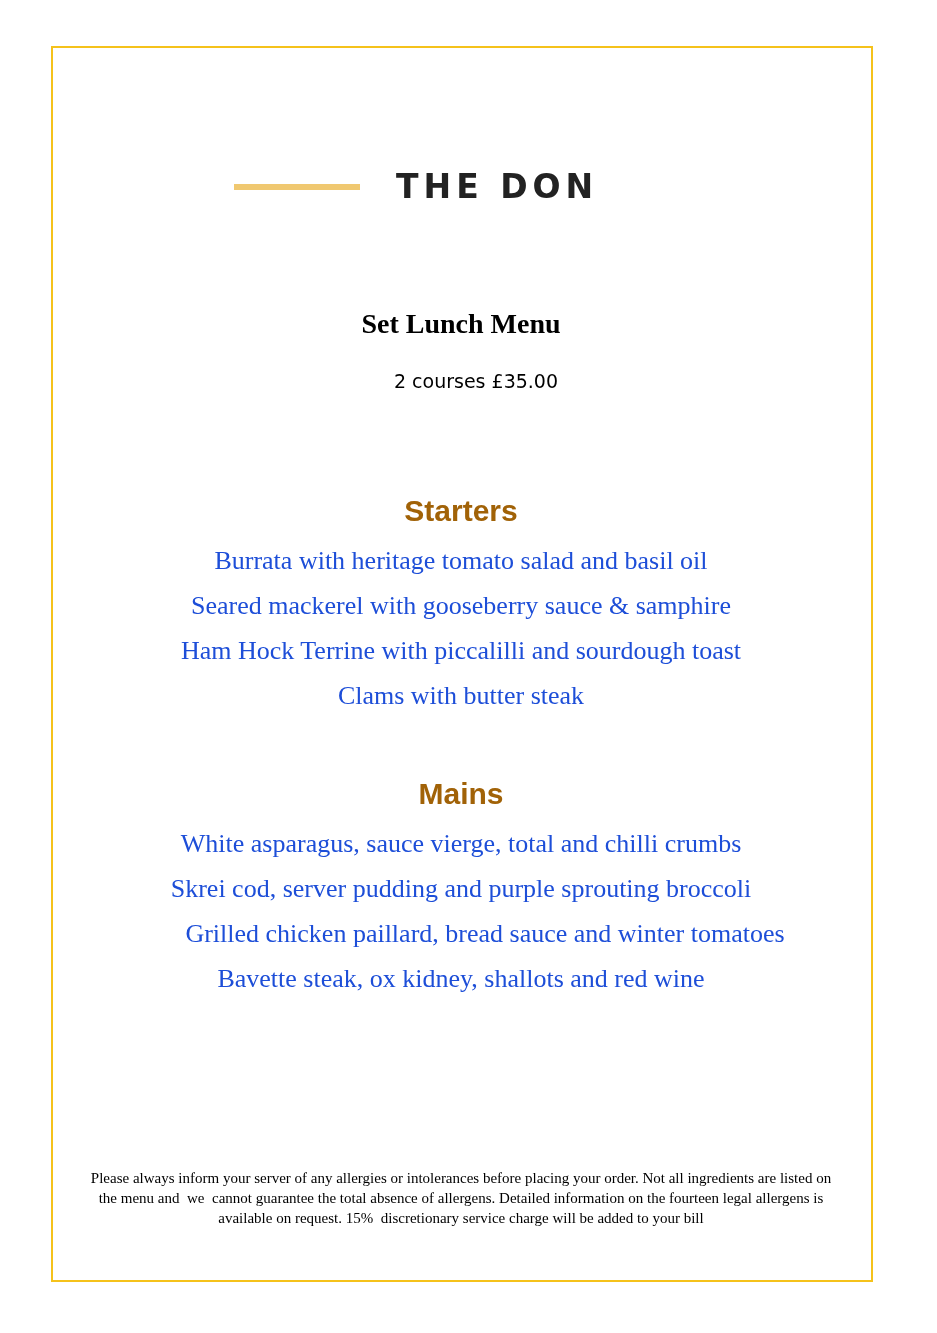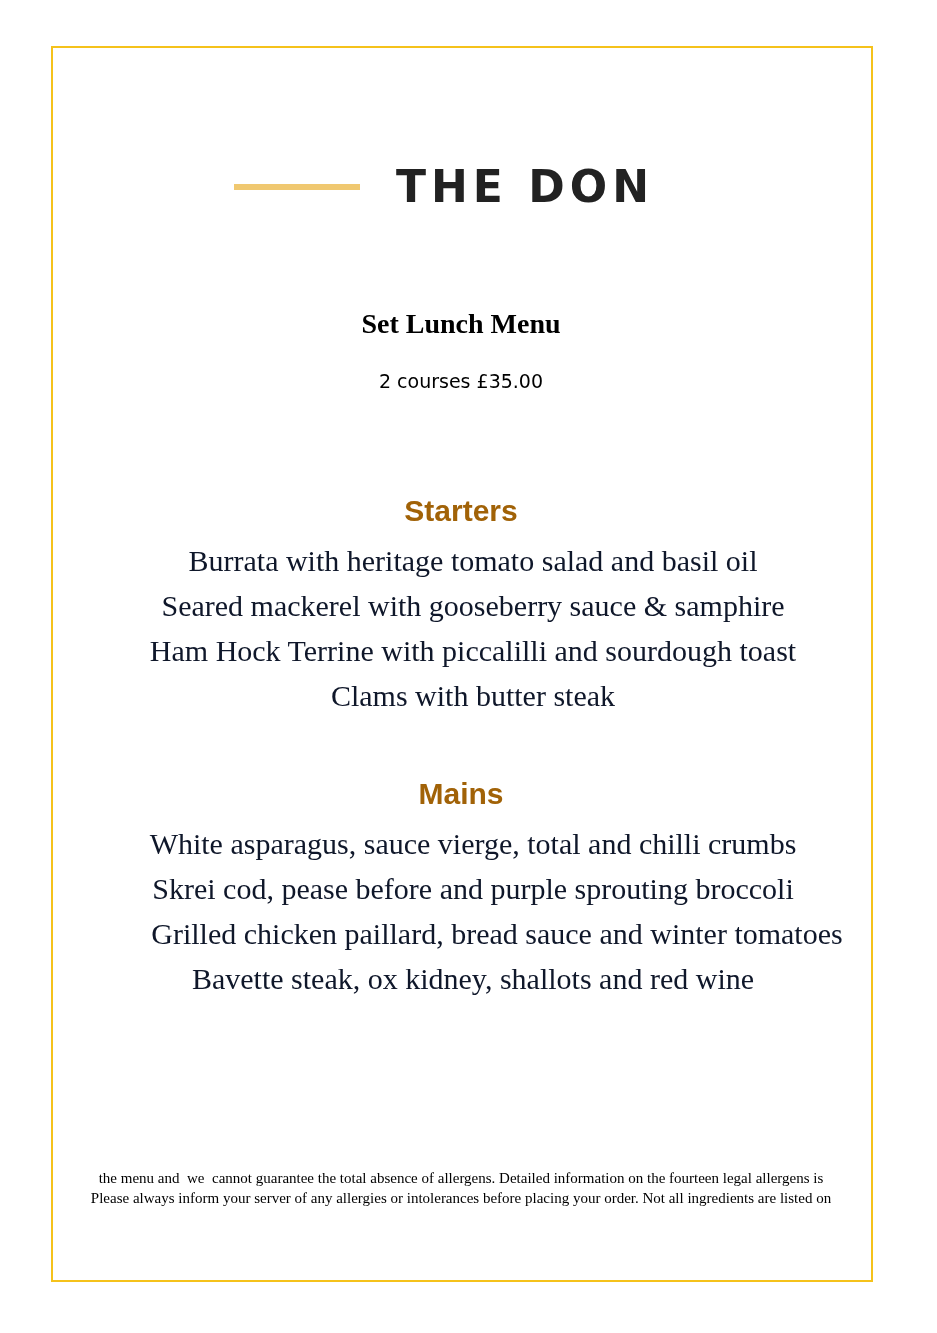--- a/index.html
+++ b/index.html
@@ -29,21 +29,21 @@
       width: 126px;
       height: 6px;
       background: #f0c870;
     }
     .logo-text {
       position: absolute;
       left: 396px;
       top: 160px;
       font-family: "DejaVu Sans", sans-serif;
       font-weight: bold;
-      font-size: 44px;
+      font-size: 33px;
       line-height: 54px;
       letter-spacing: 5px;
       color: #222222;
       white-space: nowrap;
     }
     .center {
       position: absolute;
       left: 0;
       width: 922px;
       text-align: center;
@@ -56,34 +56,34 @@
       font-size: 28px;
       line-height: 38px;
       color: #000;
     }
     .price {
       top: 368px;
       font-family: "DejaVu Sans", sans-serif;
       font-size: 19px;
       line-height: 26px;
       color: #000;
+      padding-left: 15px;
     }
     .section-heading {
       font-family: "Liberation Sans", sans-serif;
       font-weight: bold;
       font-size: 30px;
       line-height: 34px;
       color: #a16207;
     }
     .dish {
       font-family: "Liberation Serif", serif;
-      font-size: 30px;
+      font-size: 26px;
       line-height: 30px;
-      color: #0f172a;
-      padding-left: 12px;
+      color: #1d4ed8;
     }
     .footer {
       position: absolute;
       left: 60px;
       top: 1168px;
       width: 802px;
       text-align: center;
       font-family: "Liberation Serif", serif;
       font-size: 15px;
       line-height: 20px;
@@ -108,21 +108,22 @@
   <div class="center section-heading" style="top:494px;">Starters</div>
   <div class="center dish" style="top:546px;">Burrata with heritage tomato salad and basil oil</div>
   <div class="center dish" style="top:591px;">Seared mackerel with gooseberry sauce &amp; samphire</div>
   <div class="center dish" style="top:636px;">Ham Hock Terrine with piccalilli and sourdough toast</div>
   <div class="center dish" style="top:681px;">Clams with butter steak</div>
 </div>
 
 <div>
   <div class="center section-heading" style="top:777px;">Mains</div>
   <div class="center dish" style="top:829px;">White asparagus, sauce vierge, total and chilli crumbs</div>
-  <div class="center dish" style="top:874px;">Skrei cod, pease before and purple sprouting broccoli</div>
+  <div class="center dish" style="top:874px;">Skrei cod, server pudding and purple sprouting broccoli</div>
   <div class="center dish" style="top:919px;margin-left:24px;">Grilled chicken paillard, bread sauce and winter tomatoes</div>
   <div class="center dish" style="top:964px;">Bavette steak, ox kidney, shallots and red wine</div>
 </div>
 
 <div class="footer">
+  <span>Please always inform your server of any allergies or intolerances before placing your order. Not all ingredients are listed on</span>
   <span>the menu and  we  cannot guarantee the total absence of allergens. Detailed information on the fourteen legal allergens is</span>
-  <span>Please always inform your server of any allergies or intolerances before placing your order. Not all ingredients are listed on</span>
+  <span>available on request. 15%  discretionary service charge will be added to your bill</span>
 </div>
 
 </body></html>

